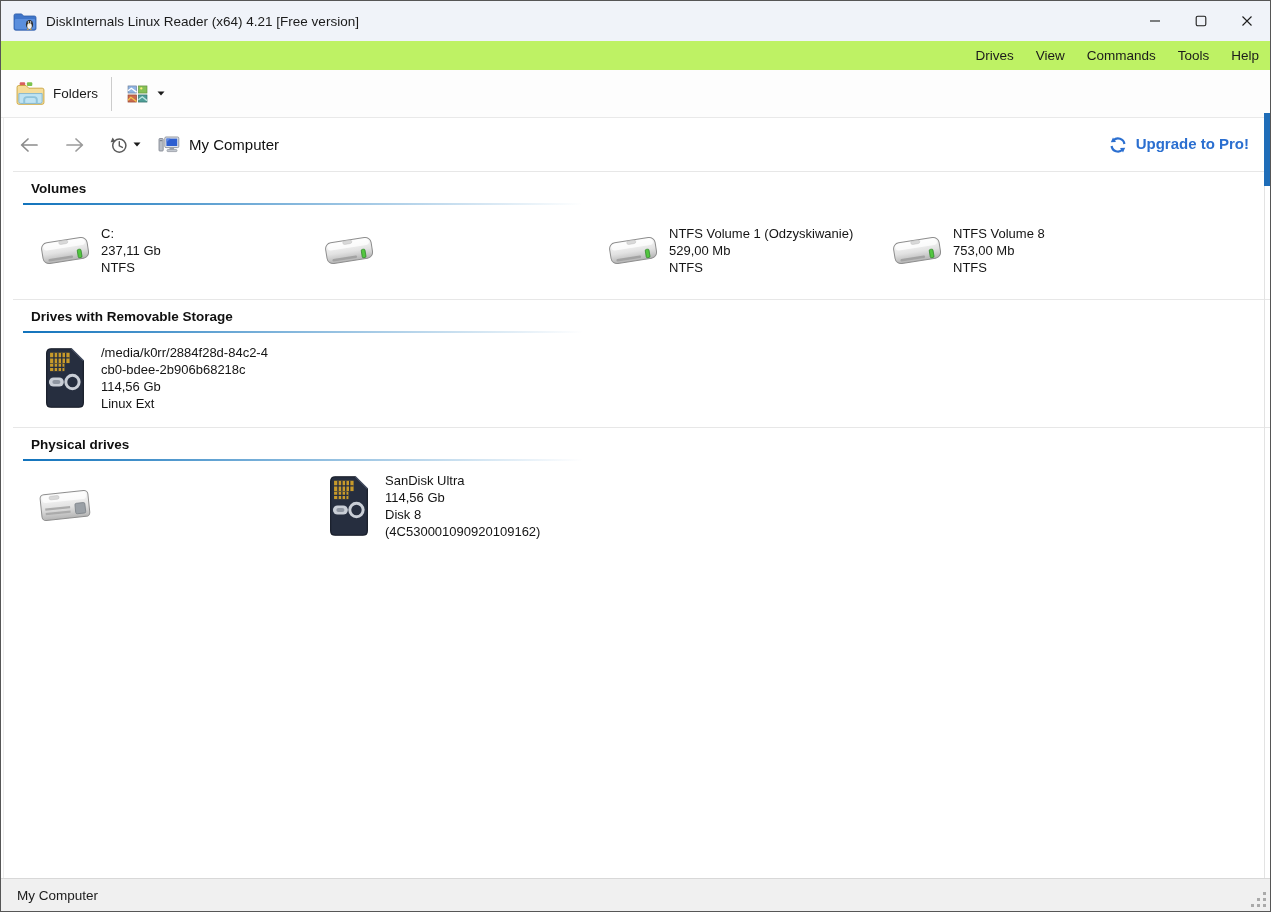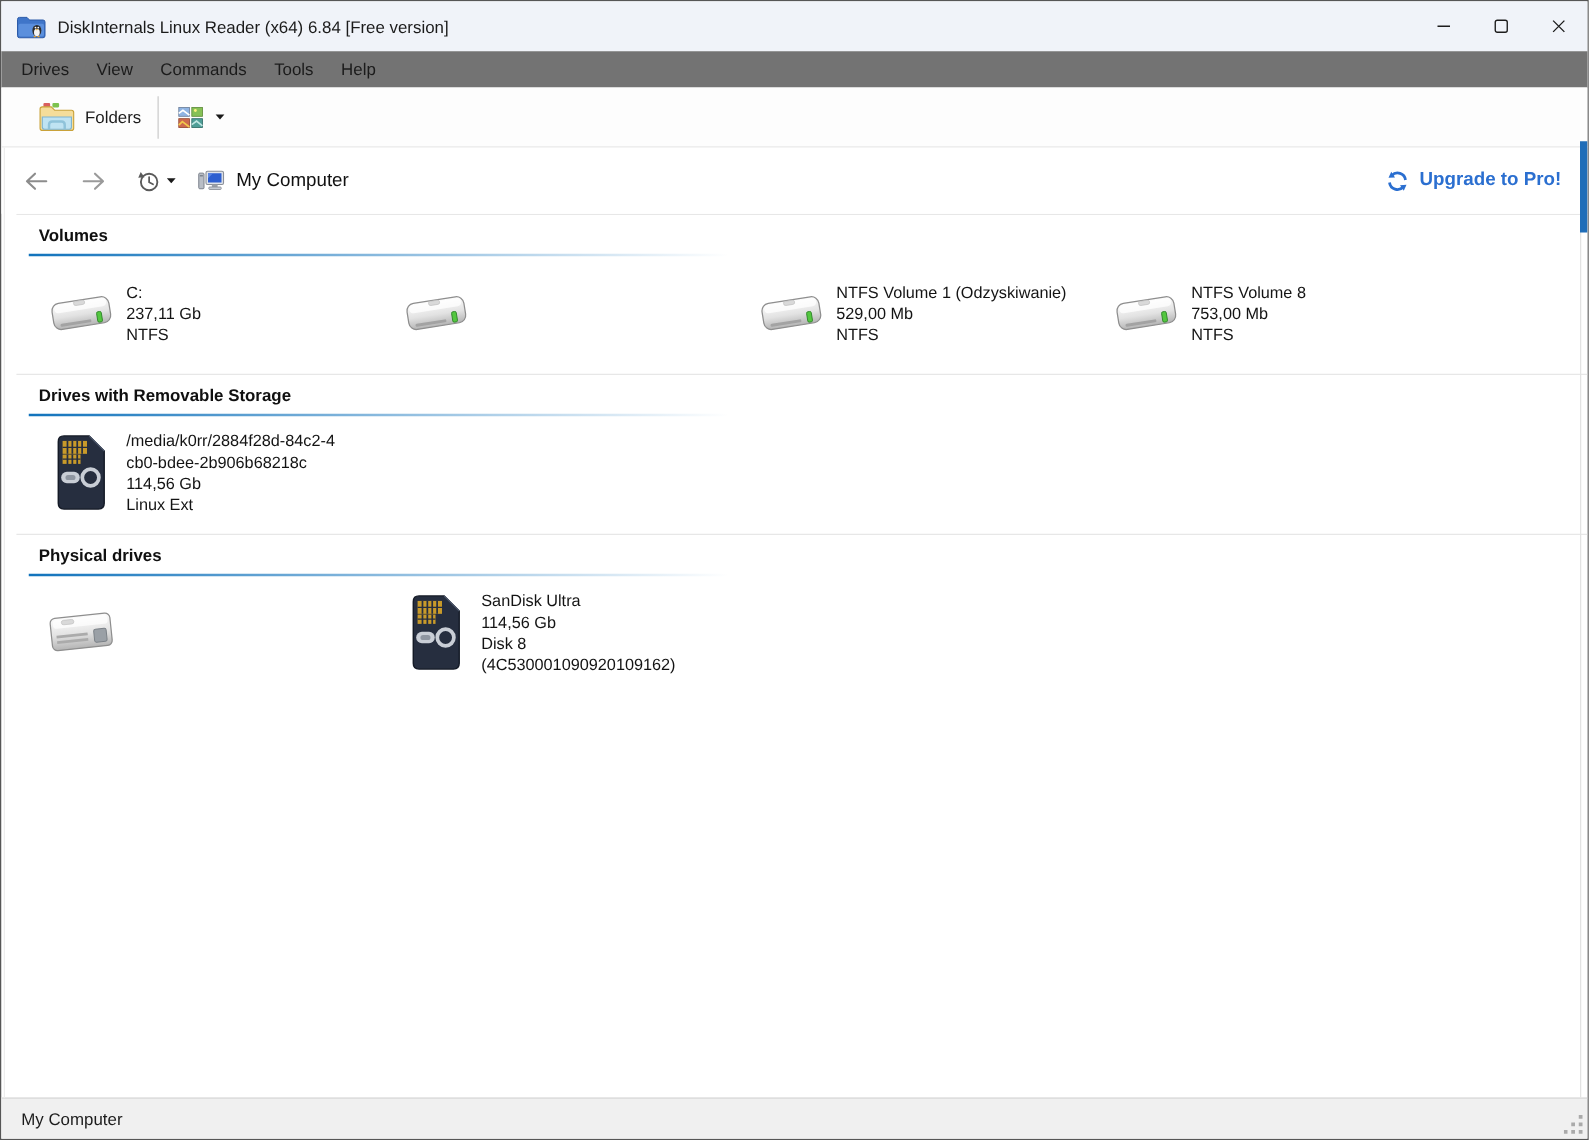--- a/index.html
+++ b/index.html
@@ -21,24 +21,24 @@
     color:#161616;
   }
   
   .titlebar{height:40px;flex:0 0 auto;background:#f0f3f9;display:flex;align-items:center;padding-left:12px;}
   .app-ico{width:24px;height:21px;flex:0 0 auto;}
   .title{font-size:13.5px;margin-left:9px;color:#1b1b1b;white-space:nowrap;}
   .win-controls{margin-left:auto;display:flex;height:100%;}
   .wc{width:46px;height:100%;display:flex;align-items:center;justify-content:center;cursor:default;}
   .wc svg{display:block;}
   
-  .menubar{height:29px;flex:0 0 auto;background:#737373;display:flex;align-items:center;padding-left:5px;}
+  .menubar{height:29px;flex:0 0 auto;background:#bef264;display:flex;align-items:center;padding-left:5px;justify-content:flex-end;}
   .menu-item{font-size:13.5px;padding:4px 11px;color:#1b1b1b;}
   
-  .toolbar{height:47px;flex:0 0 auto;background:#fdfdfd;display:flex;align-items:center;padding-left:23px;}
+  .toolbar{height:47px;flex:0 0 auto;background:#fdfdfd;display:flex;align-items:center;padding-left:8px;}
   .tb-btn{display:flex;align-items:center;gap:7px;padding:3px 6px;border-radius:3px;}
   .tb-btn-label{font-size:13.5px;color:#1b1b1b;}
   .tb-sep{width:1px;height:34px;background:#cccccc;margin:0 9px 0 7px;}
   .caret{margin-left:2px;}
   
   .navbar{height:54px;flex:0 0 auto;border-top:1px solid #e9e9e9;display:flex;align-items:center;padding:0 14px 0 13px;background:#ffffff;}
   .nav-btn{display:flex;align-items:center;justify-content:center;padding:3px;}
   .nav-fwd{margin-left:16px;}
   .history-group{display:flex;align-items:center;gap:4px;margin-left:19px;}
   .location{display:flex;align-items:center;margin-left:17px;}
@@ -183,21 +183,21 @@
             <rect x="0" y="12" width="3" height="3"></rect>
         </g>
       </symbol>
     </defs>
   </svg>
 
   <div class="titlebar">
     <svg class="app-ico">
         <use href="#sym-app"></use>
       </svg>
-    <div class="title">DiskInternals Linux Reader (x64) 6.84 [Free version]</div>
+    <div class="title">DiskInternals Linux Reader (x64) 4.21 [Free version]</div>
     <div class="win-controls">
       <div class="wc">
           <svg width="12" height="12">
             <use href="#sym-min"></use>
           </svg>
         </div>
       <div class="wc">
           <svg width="12" height="12">
             <use href="#sym-max"></use>
           </svg>

